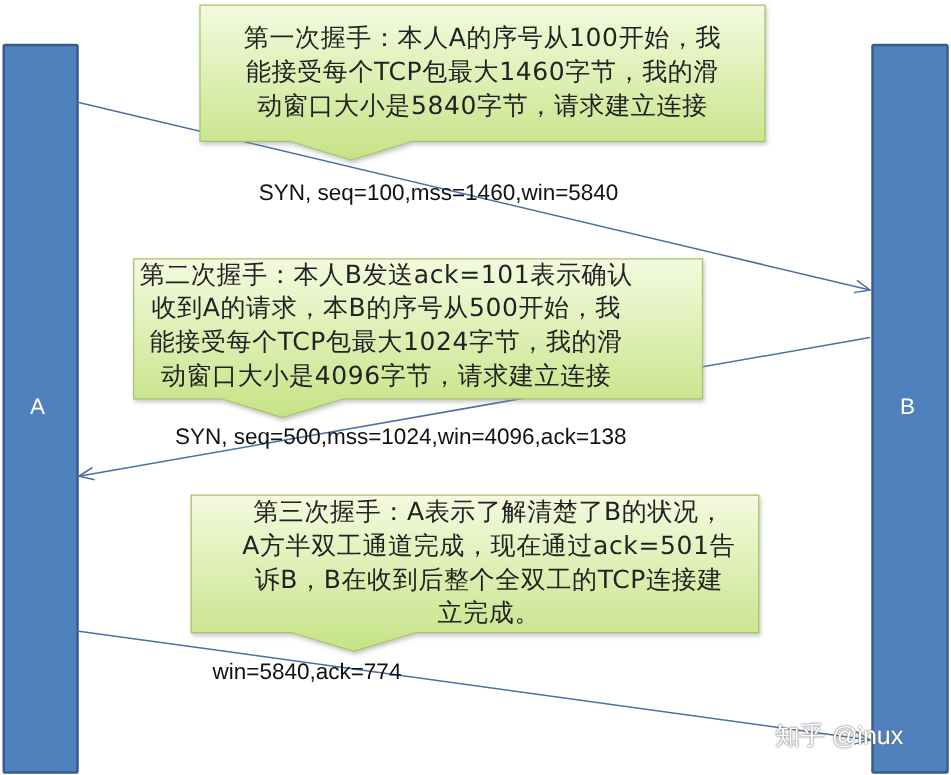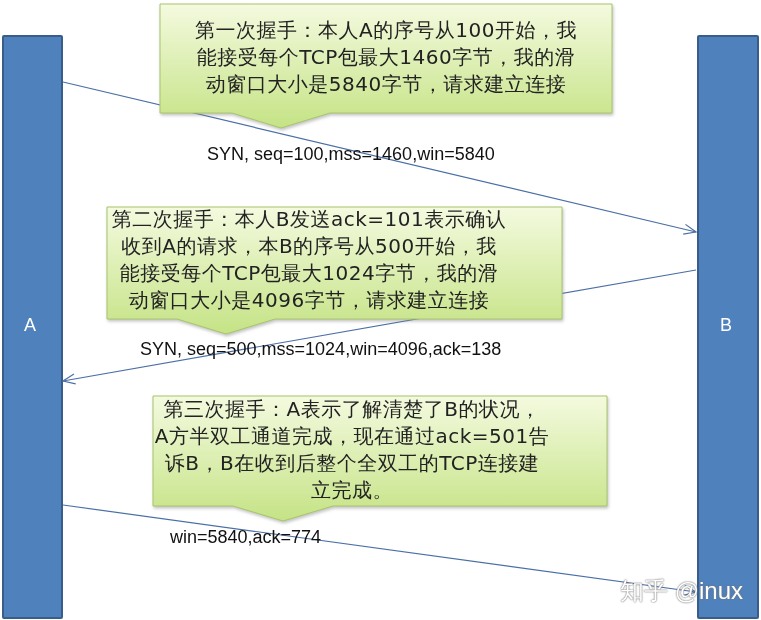--- a/index.html
+++ b/index.html
@@ -7,21 +7,21 @@
            font-family: "DejaVu Sans", "Liberation Sans", sans-serif; }
     .pillar { position: absolute; background: #4f81bd; border: 2px solid #385d8a;
               box-sizing: border-box; border-radius: 2px; }
     .pillar-label { position: absolute; color: #ffffff; font-size: 18px;
                     font-family: "Liberation Sans", sans-serif; }
     svg.arrows { position: absolute; left: 0; top: 0; }
     .callout-text { position: absolute; font-size: 20px; line-height: 27px; color: #222;
                     text-align: center; letter-spacing: 0.5px; white-space: pre-line; }
     .pkt { position: absolute; font-size: 18px; color: #111;
            font-family: "Liberation Sans", sans-serif; white-space: nowrap; }
-    .watermark { position: absolute; font-size: 24px; color: #ffffff;
+    .watermark { position: absolute; font-size: 20px; color: #ffffff;
                  font-family: "Liberation Sans", sans-serif;
                  text-shadow: 0 0 2px #777, 0 0 1px #777; }
   </style>
 </head>
 <body>
 
 <div class="pillar" style="left:2px; top:35px; width:61px; height:584px;"></div>
 <div class="pillar-label" style="left:24px; top:315px;">A</div>
 
 <div class="pillar" style="left:697px; top:35px; width:62px; height:584px;"></div>
@@ -52,21 +52,21 @@
   <path filter="url(#sh)" d="M153,396 L607,396 L607,506 L333,506 L283,521 L233,506 L153,506 Z" fill="url(#cg)" stroke="#a8c46a" stroke-width="1"></path>
 </svg>
 
 <div class="callout-text" style="left:160px; top:17px; width:452px;">第一次握手：本人A的序号从100开始，我
 能接受每个TCP包最大1460字节，我的滑
 动窗口大小是5840字节，请求建立连接</div>
 <div class="callout-text" style="left:107px; top:206px; width:404px;">第二次握手：本人B发送ack=101表示确认
 收到A的请求，本B的序号从500开始，我
 能接受每个TCP包最大1024字节，我的滑
 动窗口大小是4096字节，请求建立连接</div>
-<div class="callout-text" style="left:153px; top:396px; width:398px;">第三次握手：A表示了解清楚了B的状况，
+<div class="callout-text" style="left:153px; top:396px; width:398px;padding-left:39px;">第三次握手：A表示了解清楚了B的状况，
 A方半双工通道完成，现在通过ack=501告
 诉B，B在收到后整个全双工的TCP连接建
 立完成。</div>
 
 <div class="pkt" style="left:177px; top:144px;margin-left:30px;">SYN, seq=100,mss=1460,win=5840</div>
 <div class="pkt" style="left:140px; top:339px;">SYN, seq=500,mss=1024,win=4096,ack=138</div>
 <div class="pkt" style="left:170px; top:527px;">win=5840,ack=774</div>
 
 <div class="watermark" style="left:620px; top:575px;">知乎 @inux</div>
 

